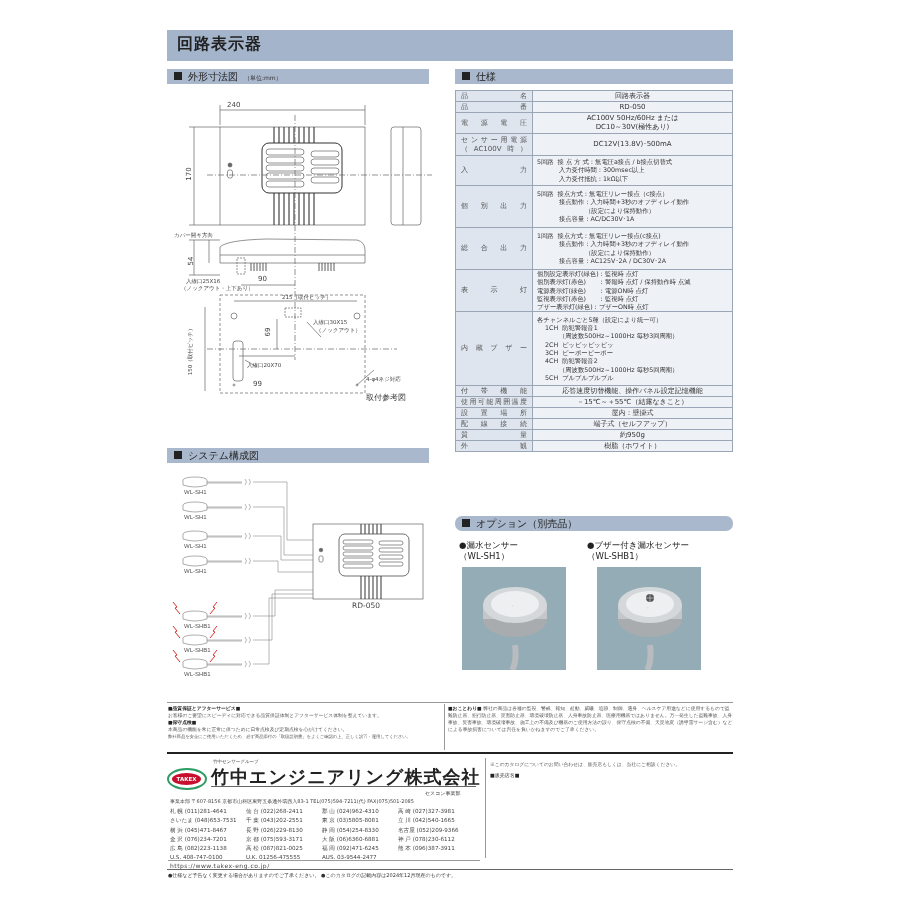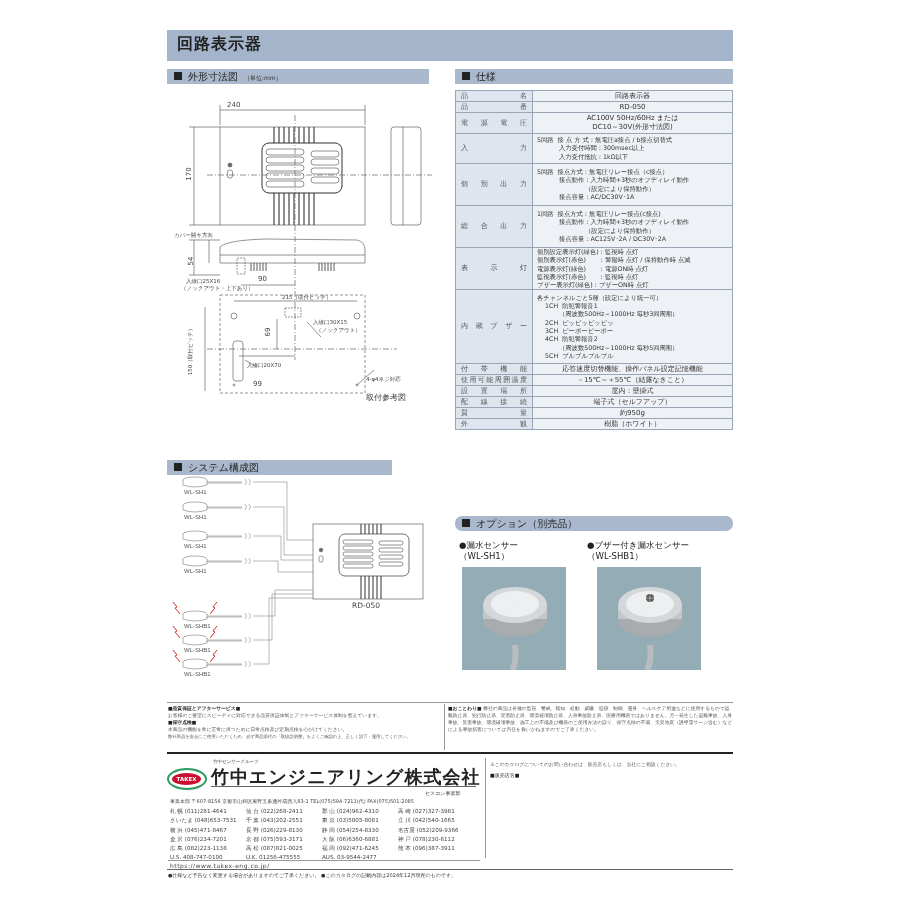--- a/index.html
+++ b/index.html
@@ -55,21 +55,21 @@
 </div>
 
 <div class="sec-head" style="left:167px;top:69px;width:262px;">
   <div class="sq"></div>
   <div class="lbl"><span>外形寸法図</span><span class="sub">（単位:mm）</span></div>
 </div>
 <div class="sec-head" style="left:455px;top:69px;width:278px;">
   <div class="sq"></div>
   <div class="lbl">仕様</div>
 </div>
-<div class="sec-head" style="left:167px;top:460px;width:225px;padding-left:32px;">
+<div class="sec-head" style="left:167px;top:448px;width:262px;padding-left:32px;">
   <div class="sq"></div>
   <div class="lbl">システム構成図</div>
 </div>
 <div class="sec-head" style="left:455px;top:516px;width:278px;border-radius:7px;">
   <div class="sq"></div>
   <div class="lbl">オプション（別売品）</div>
 </div>
 
 <svg class="drawing" style="left:167px;top:95px;" width="270" height="320" viewBox="0 0 270 320">
   <g fill="none" stroke="#666" stroke-width="0.7">
@@ -188,21 +188,25 @@
         <td class="k">品　　　名</td>
         <td class="v c" style="white-space: pre;">回路表示器</td>
       </tr>
       <tr style="height: 11px;">
         <td class="k">品　　　番</td>
         <td class="v c" style="white-space: pre;">RD-050</td>
       </tr>
       <tr style="height: 21px; margin-top: 6px;">
         <td class="k">電　源　電　圧</td>
         <td class="v c" style="white-space: pre;">AC100V 50Hz/60Hz または
-DC10～30V(外形寸法図)</td>
+DC10～30V(極性あり)</td>
+      </tr>
+      <tr style="height: 22px;">
+        <td class="k">センサー用電源（AC100V時）</td>
+        <td class="v c" style="white-space: pre;">DC12V(13.8V)･500mA</td>
       </tr>
       <tr style="height: 30px;">
         <td class="k">入　　　力</td>
         <td class="v l">5回路  接 点 方 式：無電圧a接点 / b接点切替式
            入力受付時間：300msec以上
            入力受付抵抗：1kΩ以下</td>
       </tr>
       <tr style="height: 42px;">
         <td class="k">個　別　出　力</td>
         <td class="v l">5回路  接点方式：無電圧リレー接点（c接点）

